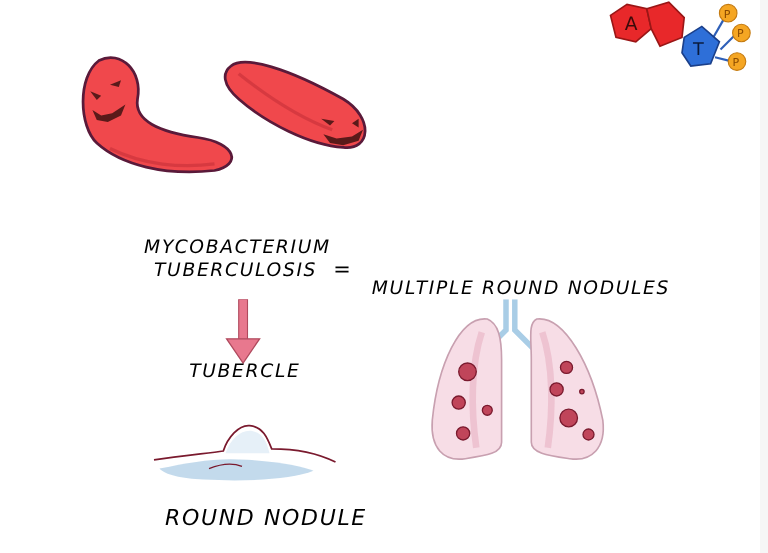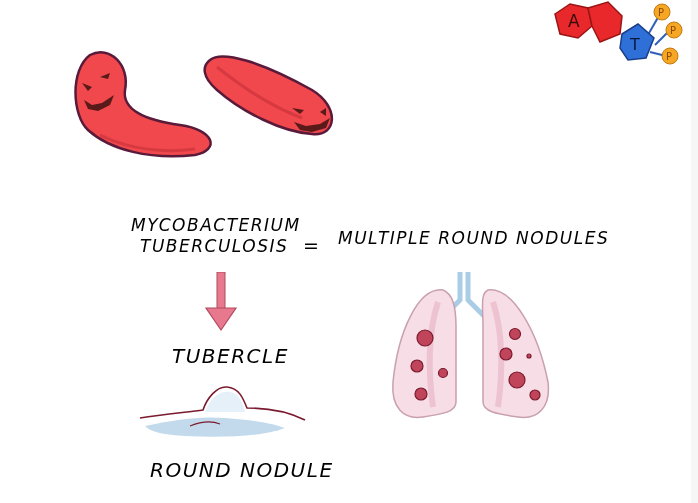--- a/index.html
+++ b/index.html
@@ -14,22 +14,22 @@
   }
   .label {
     position: absolute; color: #000000; letter-spacing: 1.5px;
     font-family: "DejaVu Sans", sans-serif; font-weight: normal;
     white-space: nowrap;
     font-style: italic;
   }
   #lbl-myco { left: 131px; top: 215px; font-size: 17px; }
   #lbl-tb { left: 140px; top: 236px; font-size: 17px; }
   #lbl-eq { left: 303px; top: 234px; font-size: 19px; }
-  #lbl-multi { left: 338px; top: 228px; font-size: 17px; }
-  #lbl-tubercle { left: 172px; top: 344px; font-size: 20px; }
+  #lbl-multi { left: 338px; top: 252px; font-size: 17px; }
+  #lbl-tubercle { left: 172px; top: 328px; font-size: 17px; }
   #lbl-nodule { left: 150px; top: 458px; font-size: 20px; }
   svg.abs { position: absolute; }
 </style>
 </head>
 <body>
 
 <div class="right-strip"></div>
 
 <svg class="abs" style="left:550px;top:0px" width="140" height="70" viewBox="0 0 140 70">
   <line x1="95" y1="40" x2="110" y2="14" stroke="#2e5fb8" stroke-width="2"></line>

